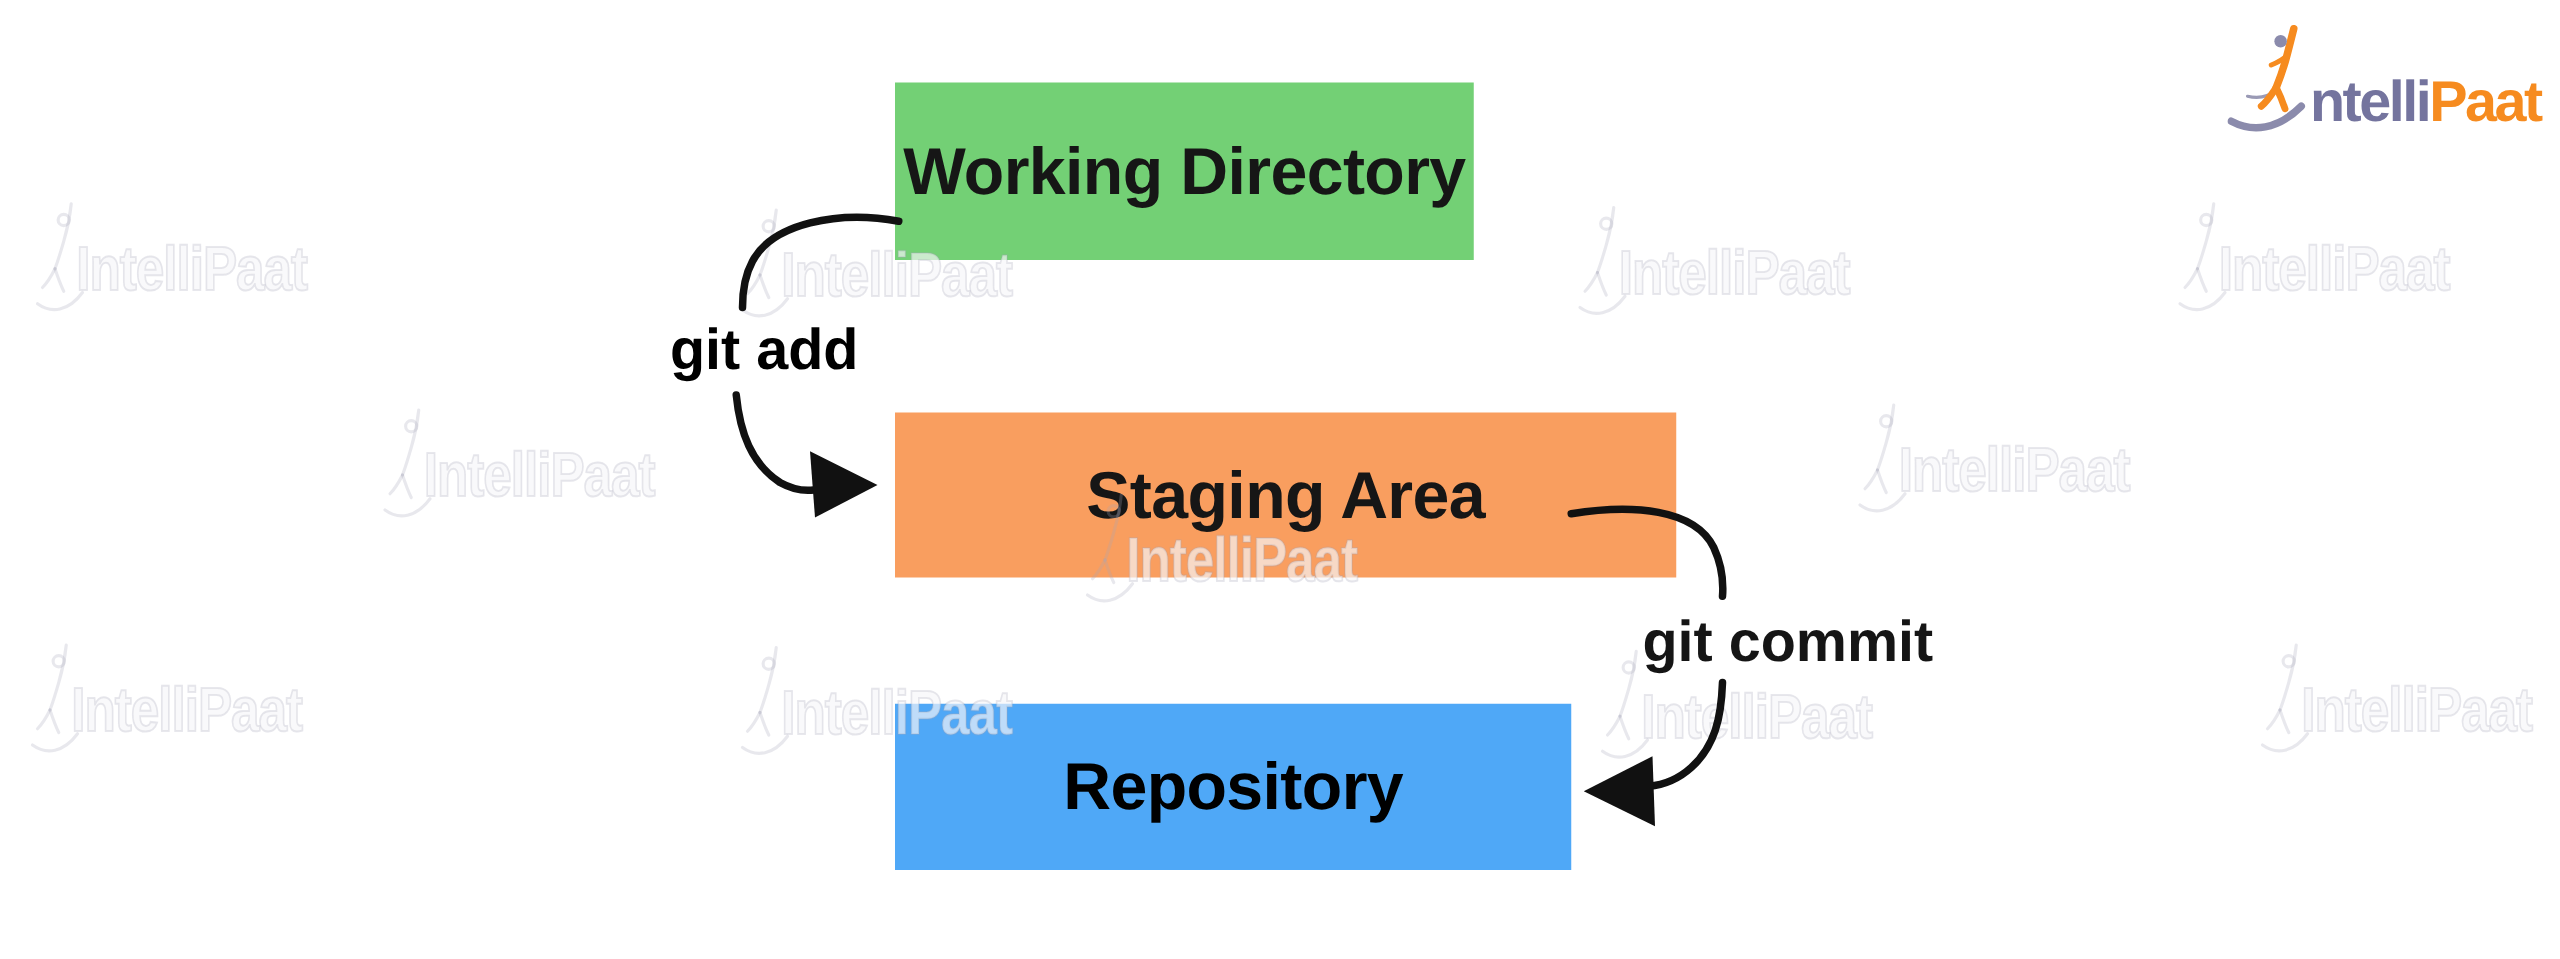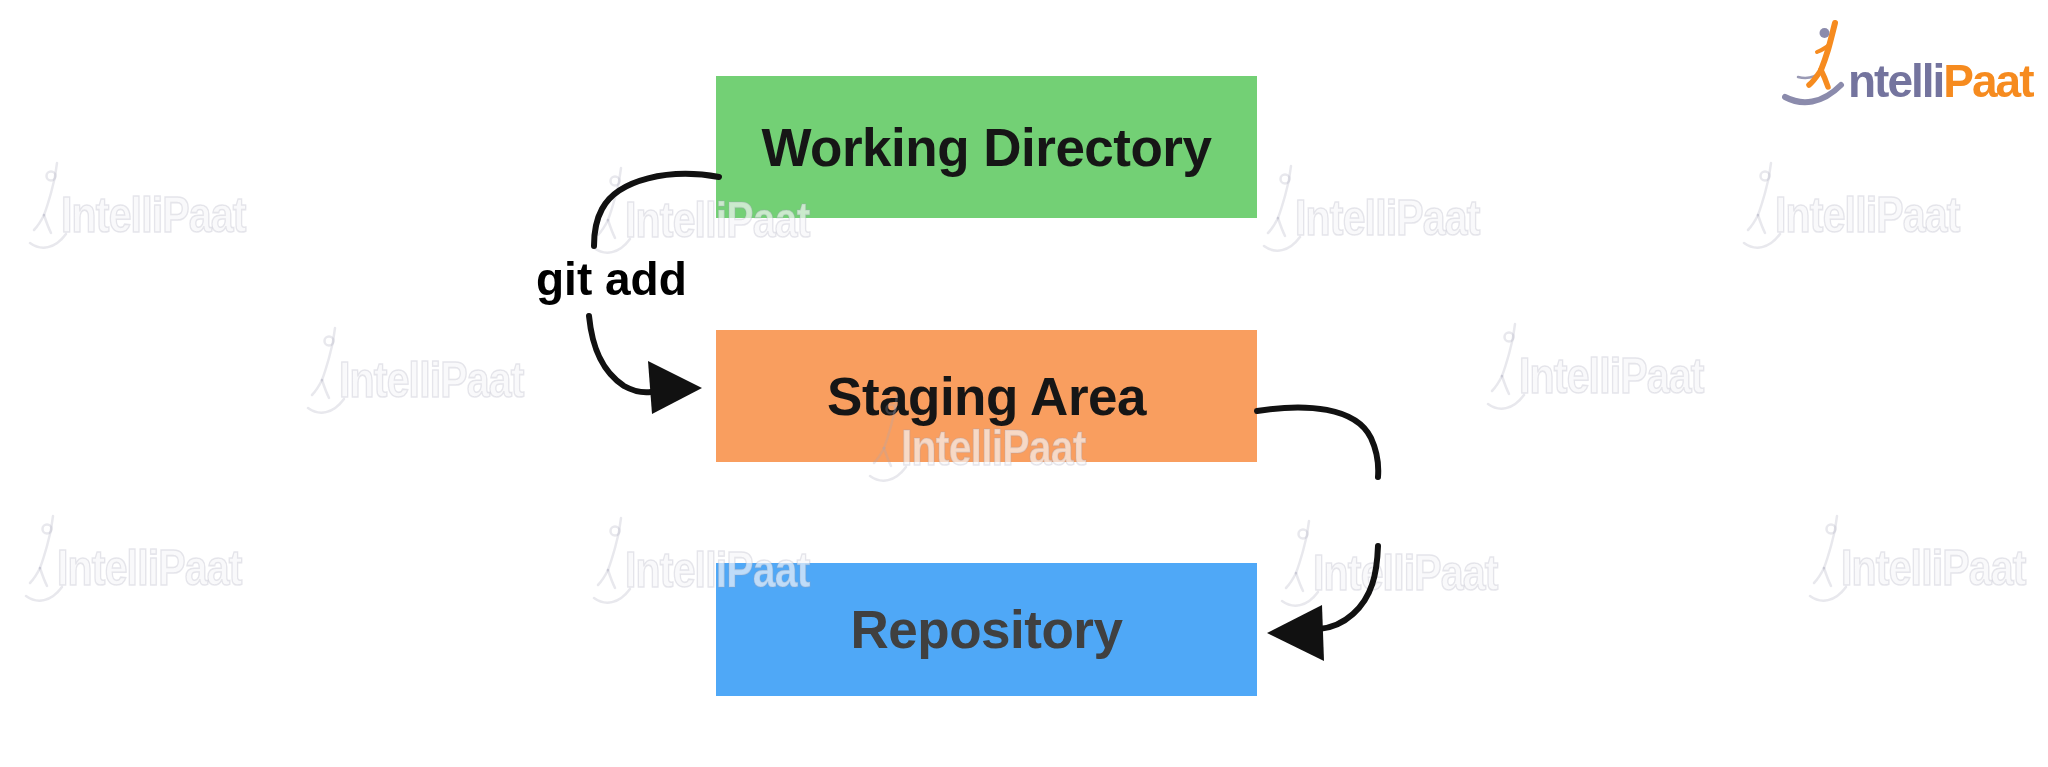--- a/index.html
+++ b/index.html
@@ -30,22 +30,22 @@
   }
 
   
   .node {
     position: absolute;
     z-index: 1;
     display: flex;
     align-items: center;
     justify-content: center;
   }
-  .node-wd   { left: 716px; top: 76px;  width: 541px; height: 142px; }
-  .node-sa   { left: 716px; top: 330px; width: 541px; height: 132px; }
+  .node-wd   { left: 716px; top: 66px;  width: 463px; height: 142px; }
+  .node-sa   { left: 716px; top: 330px; width: 625px; height: 132px; }
   .node-repo { left: 716px; top: 563px; width: 541px; height: 133px; }
   .node-label {
     font-size: 53px;
     font-weight: bold;
     letter-spacing: -0.5px;
     color: #161616;
   }
 
   
   .arrows { position: absolute; left: 0; top: 0; z-index: 3; pointer-events: none; }
@@ -226,24 +226,25 @@
     </g>
   </svg>
 
   <div class="node node-wd" style="background: rgb(115, 208, 117);">
     <span class="node-label" style="color: rgb(22, 22, 22);">Working Directory</span>
   </div>
   <div class="node node-sa" style="background: rgb(249, 158, 95);">
     <span class="node-label" style="color: rgb(22, 22, 22);">Staging Area</span>
   </div>
   <div class="node node-repo" style="background: rgb(79, 168, 247);">
-    <span class="node-label" style="color: #404040;">Repository</span>
+    <span class="node-label" style="color: #000000;">Repository</span>
   </div>
 
   <div class="edge-label el-add" style="color: #000000;">git add</div>
+  <div class="edge-label el-commit" style="color: rgb(21, 21, 21);">git commit</div>
 
   <div class="logo">
     <svg class="logo-figure" viewBox="0 0 66 100">
       <g fill="none" stroke-linecap="round">
         <path d="M3 89 C 20 98, 40 96, 59 77" stroke="#8b8bac" stroke-width="6"></path>
         <path d="M16 69 C 24 71, 32 70, 39 64" stroke="#9a9ab5" stroke-width="2.5"></path>
         <path d="M53 15 C 50 27, 48 35, 46 42 C 43 52, 41 57, 39 62" stroke="#f68b1f" stroke-width="6"></path>
         <path d="M48 36 C 44 40, 40 42, 35 44" stroke="#f68b1f" stroke-width="4"></path>
         <path d="M39 62 C 35 68, 32 73, 27 77" stroke="#f68b1f" stroke-width="5.5"></path>
         <path d="M39 62 C 42 68, 44 73, 46 79" stroke="#f68b1f" stroke-width="5.5"></path>

